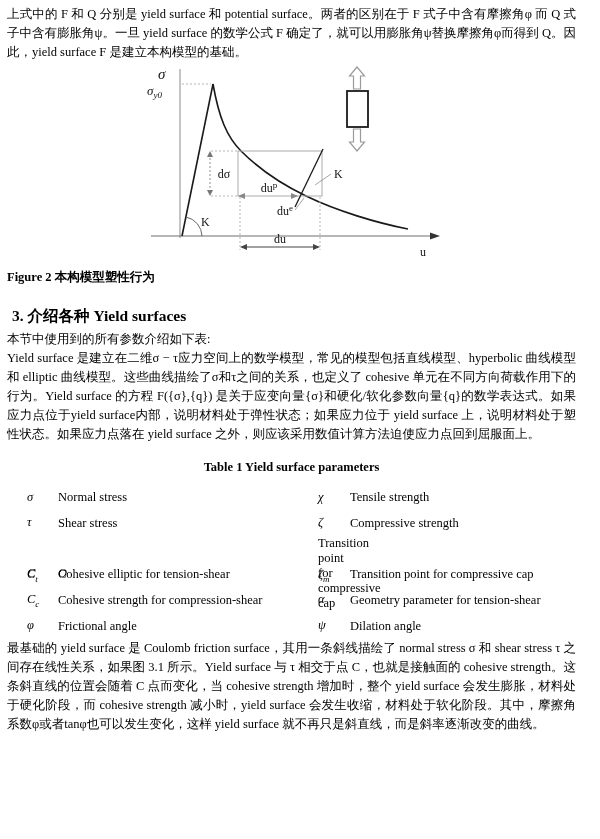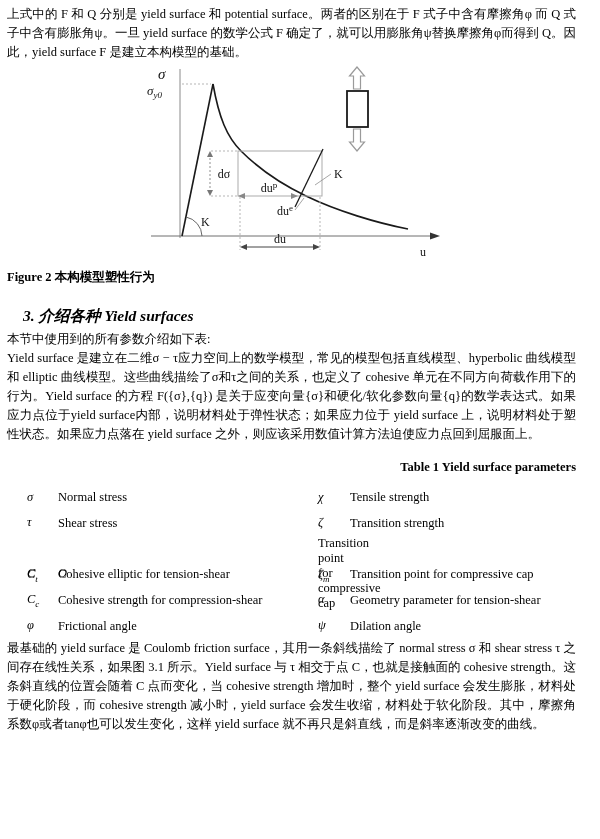--- a/index.html
+++ b/index.html
@@ -7,24 +7,24 @@
     width:600px;height:839px;
     color:#000;
     font-family:"Liberation Serif","DejaVu Serif",serif;
     overflow:hidden;
   }
   .page{padding:5px 24px 0 7px;}
   p.body{font-size:12.5px;line-height:19px;text-align:justify;margin:0;}
   .fig-wrap{margin-top:4px;}
   .fig-svg{display:block;margin-left:108px;}
   .fig-caption{text-align:left;font-weight:bold;font-size:12.5px;margin-top:4px;line-height:19px;}
-  h2.sec{font-size:15.5px;font-weight:bold;margin:18px 0 4px 16px;line-height:21px;font-style:italic;}
+  h2.sec{font-size:15.5px;font-weight:bold;margin:18px 0 4px 5px;line-height:21px;}
   .p2{margin-top:4px;}
   .p3{margin-top:12px;}
-  .tbl-title{text-align:right;font-weight:bold;font-size:12.5px;margin-top:14px;line-height:19px;}
+  .tbl-title{text-align:center;font-weight:bold;font-size:12.5px;margin-top:14px;line-height:19px;}
   .ptable{margin-top:8px;padding-left:20px;}
   .trow{display:grid;grid-template-columns:31px 260px 32px auto;height:25.7px;align-items:center;font-size:12.5px;}
   .tsym{font-style:italic;}
   .tsym sub{font-size:9px;font-style:italic;}
   .p4{margin-top:22px;}
   
   .ax{stroke:#8a8a8a;stroke-width:1;}
   .ax2{stroke:#6f6f6f;stroke-width:1;}
   .curve{stroke:#1a1a1a;stroke-width:1.6;fill:none;}
   .dot{stroke:#b5b5b5;stroke-width:1;stroke-dasharray:2,2;}
@@ -104,21 +104,21 @@
     <div class="trow">
       <span class="tsym"><span>σ</span><sub></sub></span>
       <span class="tdesc">Normal stress</span>
       <span class="tsym"><span>χ</span><sub></sub></span>
       <span class="tdesc">Tensile strength</span>
     </div>
     <div class="trow">
       <span class="tsym"><span>τ</span><sub></sub></span>
       <span class="tdesc">Shear stress</span>
       <span class="tsym"><span>ζ</span><sub></sub></span>
-      <span class="tdesc">Transition strength</span>
+      <span class="tdesc">Compressive strength</span>
     </div>
     <div class="trow">
       <span class="tsym"><span>C</span><sub></sub></span>
       <span class="tsym"><span>O</span><sub></sub></span>
       <span class="tdesc">Transition point for compressive cap</span>
     </div>
     <div class="trow">
       <span class="tsym"><span>C</span><sub>t</sub></span>
       <span class="tdesc">Cohesive elliptic for tension-shear</span>
       <span class="tsym"><span>ζ</span><sub>m</sub></span>

